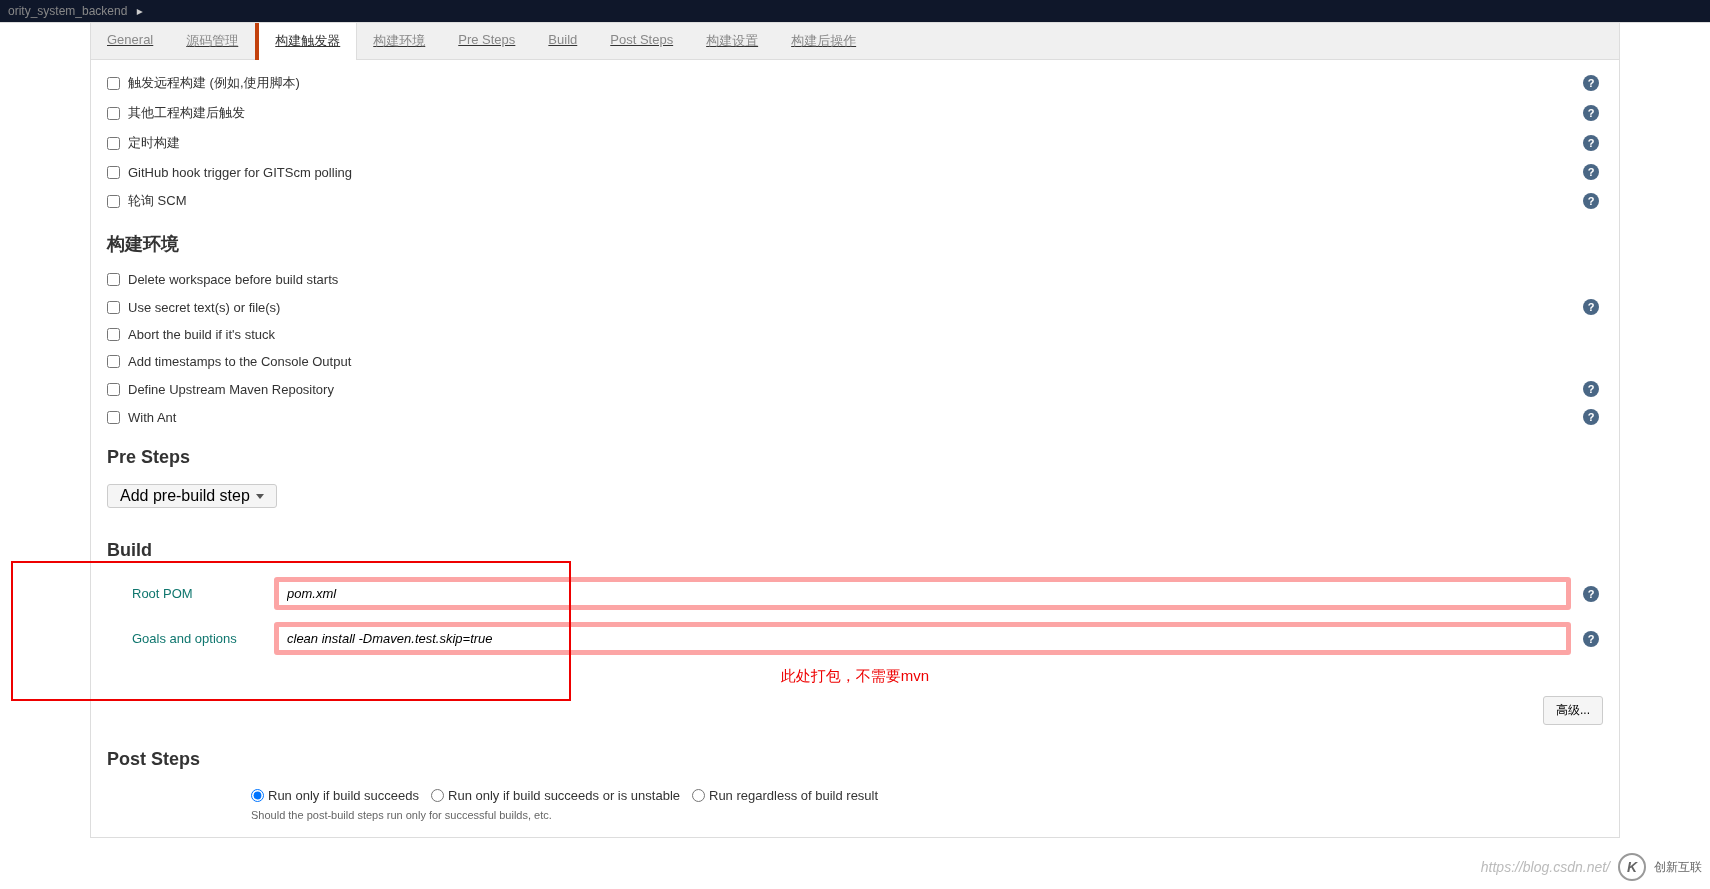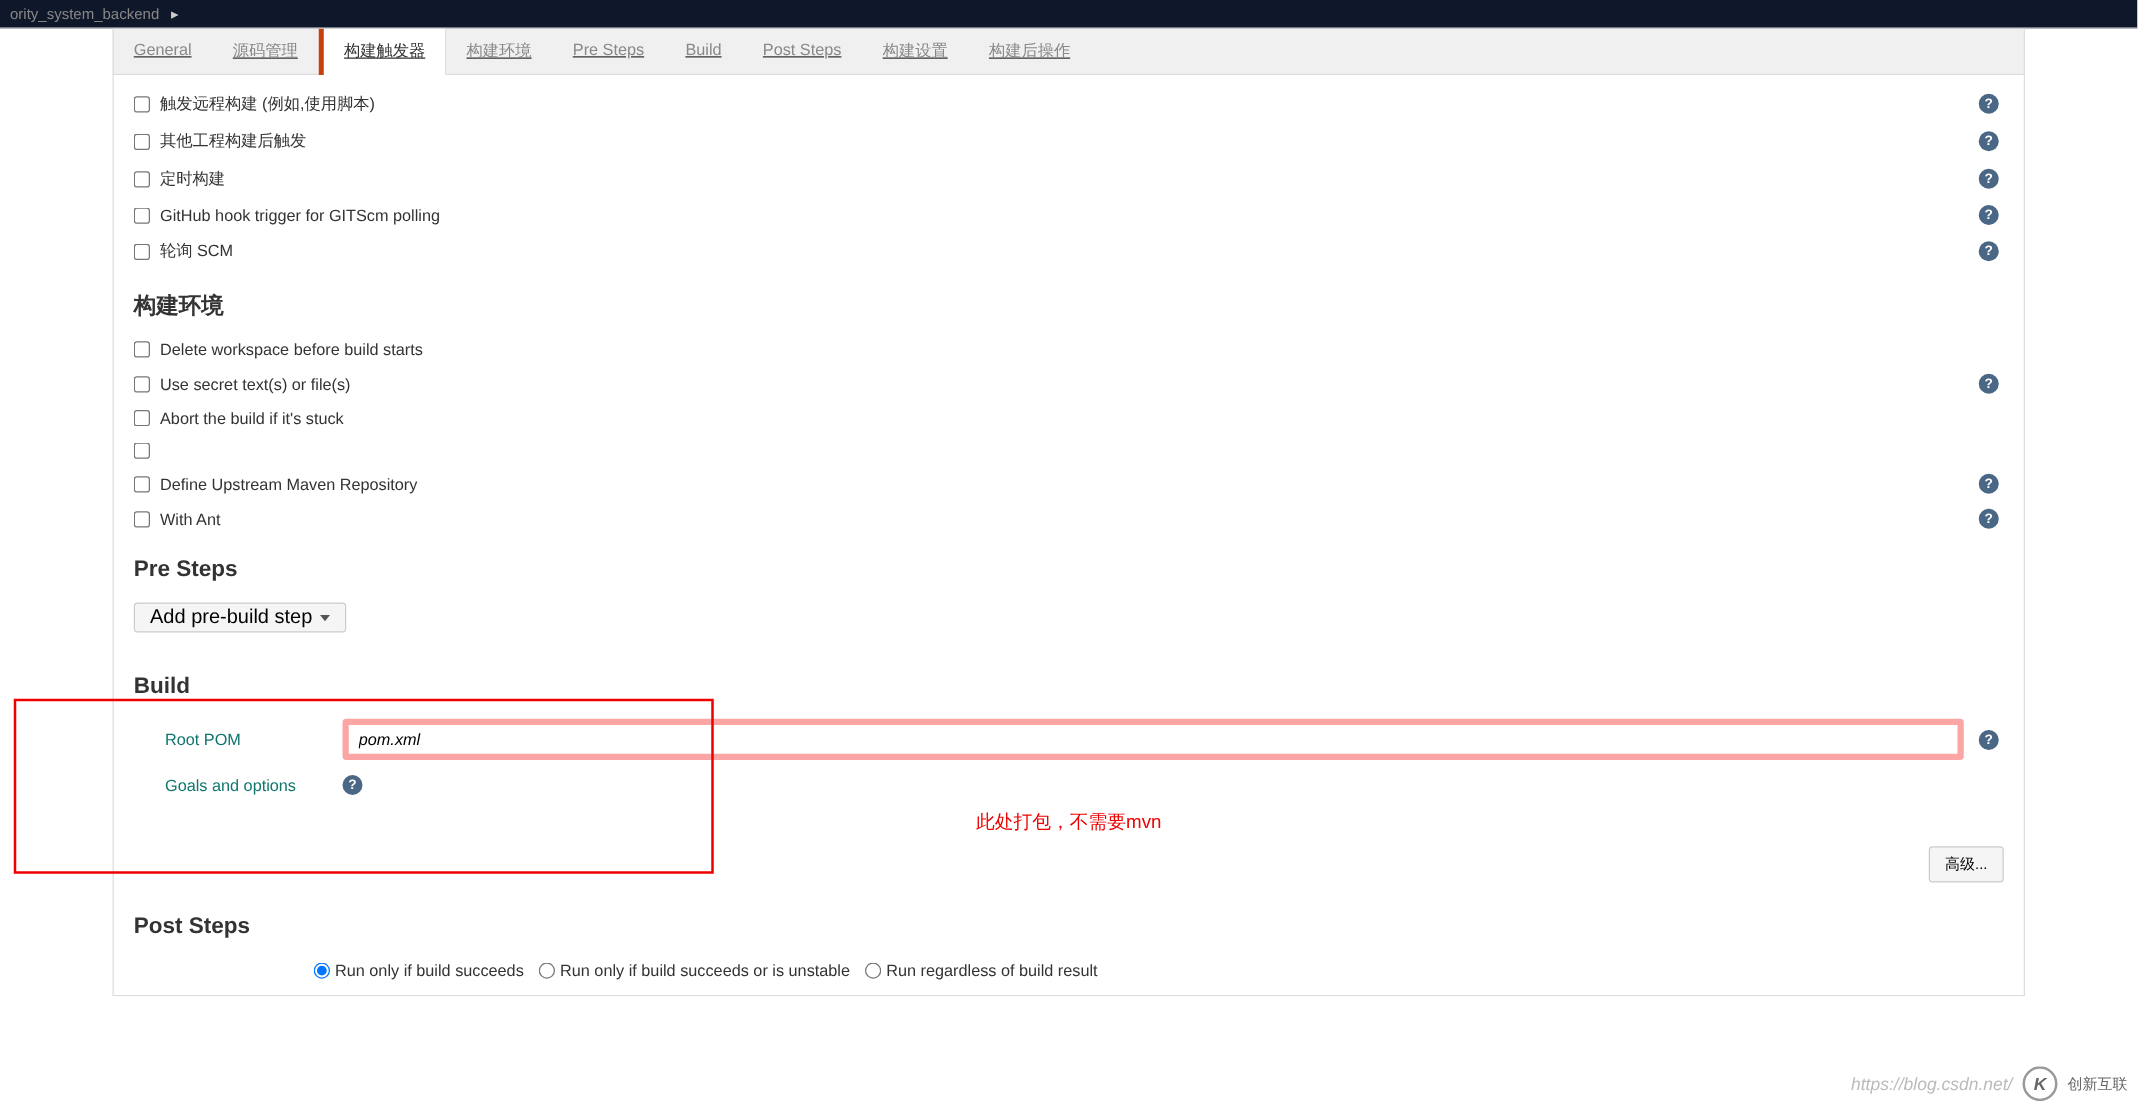--- a/index.html
+++ b/index.html
@@ -91,20 +91,21 @@
           <input type="checkbox" style="">
           <span class="check-label">Use secret text(s) or file(s)</span>
           <div class="help-icon">?</div>
         </div>
         <div class="check-row">
           <input type="checkbox" style="">
           <span class="check-label">Abort the build if it's stuck</span>
         </div>
         <div class="check-row">
           <input type="checkbox" style="">
+          <span class="check-label">Add timestamps to the Console Output</span>
         </div>
         <div class="check-row">
           <input type="checkbox" style="">
           <span class="check-label">Define Upstream Maven Repository</span>
           <div class="help-icon">?</div>
         </div>
         <div class="check-row">
           <input type="checkbox" style="">
           <span class="check-label">With Ant</span>
           <div class="help-icon">?</div>
@@ -123,20 +124,21 @@
       <div class="annotation-box" id="annot-box" style="left: -80px; top: -10px; width: 560px; height: 140px;"></div>
 
       <div class="form-row">
         <div class="form-label">Root POM</div>
         <input class="form-input" type="text" value="pom.xml" style="">
         <div class="help-icon">?</div>
       </div>
 
       <div class="form-row">
         <div class="form-label">Goals and options</div>
+        <input class="form-input" type="text" value="clean install -Dmaven.test.skip=true" style="">
         <div class="help-icon">?</div>
       </div>
 
       <div style="text-align:center; padding:6px 0 2px;">
         <span class="annotation-text">此处打包，不需要mvn</span>
       </div>
 
       <button class="advanced-btn">高级...</button>
     </div>
 
@@ -149,20 +151,21 @@
         </label>
         <label class="radio-item">
           <input type="radio" name="poststep" style="">
           <span>Run only if build succeeds or is unstable</span>
         </label>
         <label class="radio-item">
           <input type="radio" name="poststep" style="">
           <span>Run regardless of build result</span>
         </label>
       </div>
+    <div class="hint-text">Should the post-build steps run only for successful builds, etc.</div>
   </div>
 </div>
 
 <div class="watermark">
   <span>https://blog.csdn.net/</span>
   <span class="logo-circle">K</span>
   <span style="font-style:normal;font-size:12px;color:#666;">创新互联</span>
 </div>
 
 </body></html>

